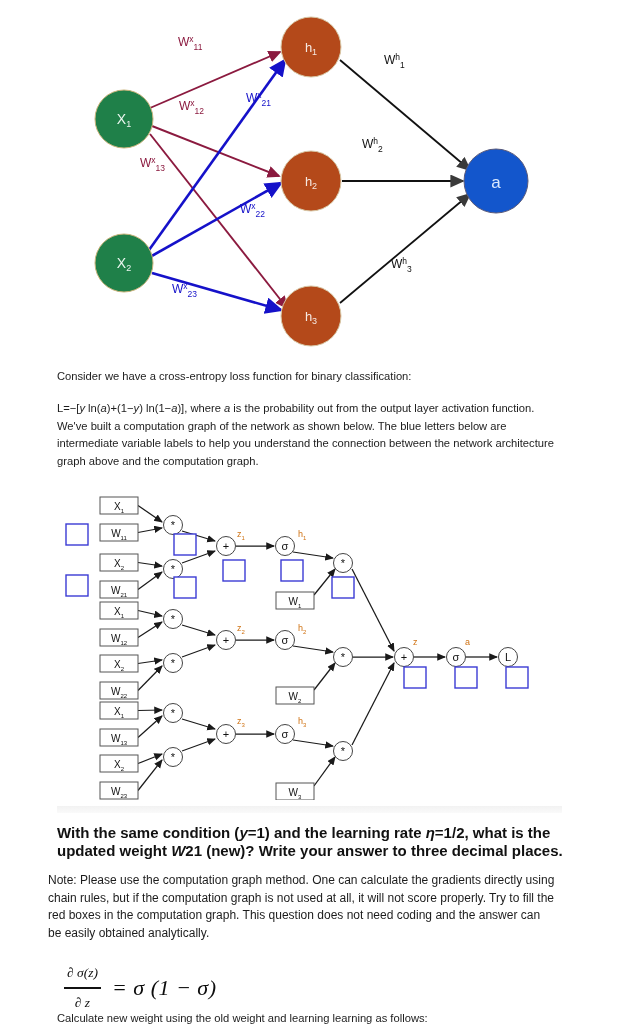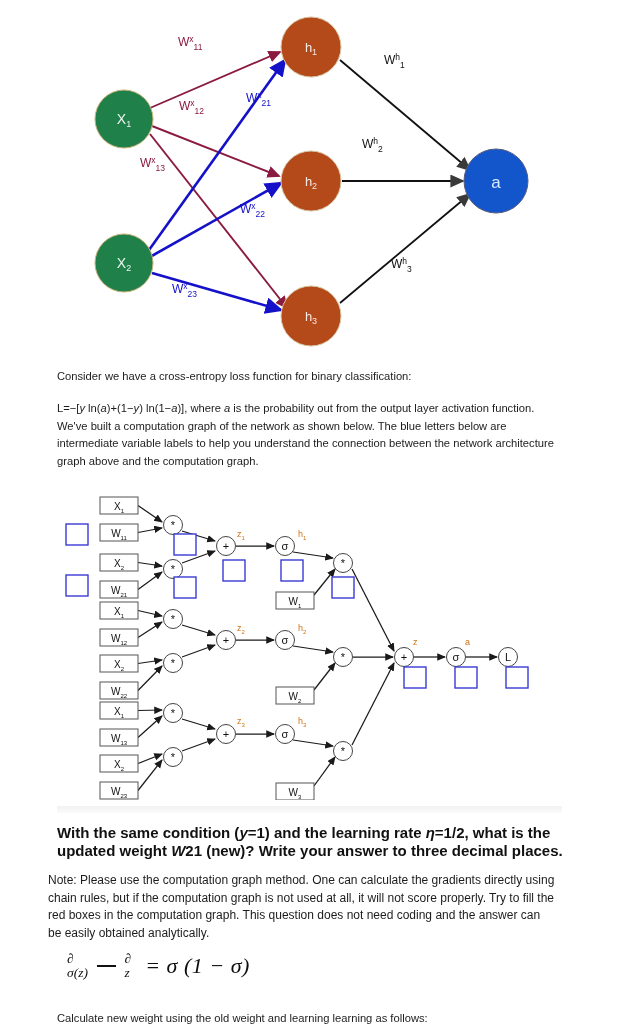--- a/index.html
+++ b/index.html
@@ -14,21 +14,21 @@
   .prose{position:absolute;left:57px;width:505px;font-size:11.2px;line-height:17.6px;color:#1c1c1c;}
   .prose p{margin:0 0 14px 0;}
   .it{font-style:italic;}
   .compgraph{position:absolute;left:60px;top:495px;width:510px;height:305px;}
   .divider{position:absolute;left:57px;top:806px;width:505px;height:7px;
     background:linear-gradient(to bottom,#f2f2f2,#fafafa);}
   .qblock{position:absolute;left:57px;top:824px;width:508px;font-size:15px;line-height:17.8px;font-weight:bold;color:#111;}
   .noteblock{position:absolute;left:48px;top:872px;width:508px;font-size:12px;line-height:17.6px;color:#1c1c1c;}
   .hintblock{position:absolute;left:57px;top:952px;width:520px;color:#0d0d0d;}
   .hint-line{display:flex;align-items:center;font-size:19px;font-family:"Liberation Sans",sans-serif;}
-  .frac{display:inline-flex;flex-direction:row;align-items:center;margin:0 7px;font-family:"Liberation Serif",serif;font-style:italic;line-height:1.05;gap:6px;}
+  .frac{display:inline-flex;flex-direction:column;align-items:center;margin:14px 7px;font-family:"Liberation Serif",serif;font-style:italic;line-height:1.05;gap:6px;}
   .frac .num{font-size:13.5px;padding:0 3px;}
   .frac .bar{width:100%;height:1.4px;background:#111;margin:1px 0;}
   .frac .den{font-size:13.5px;padding:0 3px;}
   .eqpart{font-family:"Liberation Serif",serif;font-style:italic;font-size:22px;margin-left:4px;letter-spacing:.5px;}
   .lastline{position:absolute;left:57px;top:1010px;width:520px;font-size:11.2px;line-height:16px;color:#1c1c1c;}
 </style>
 </head>
 <body>
 
 <div class="nn-diagram">

